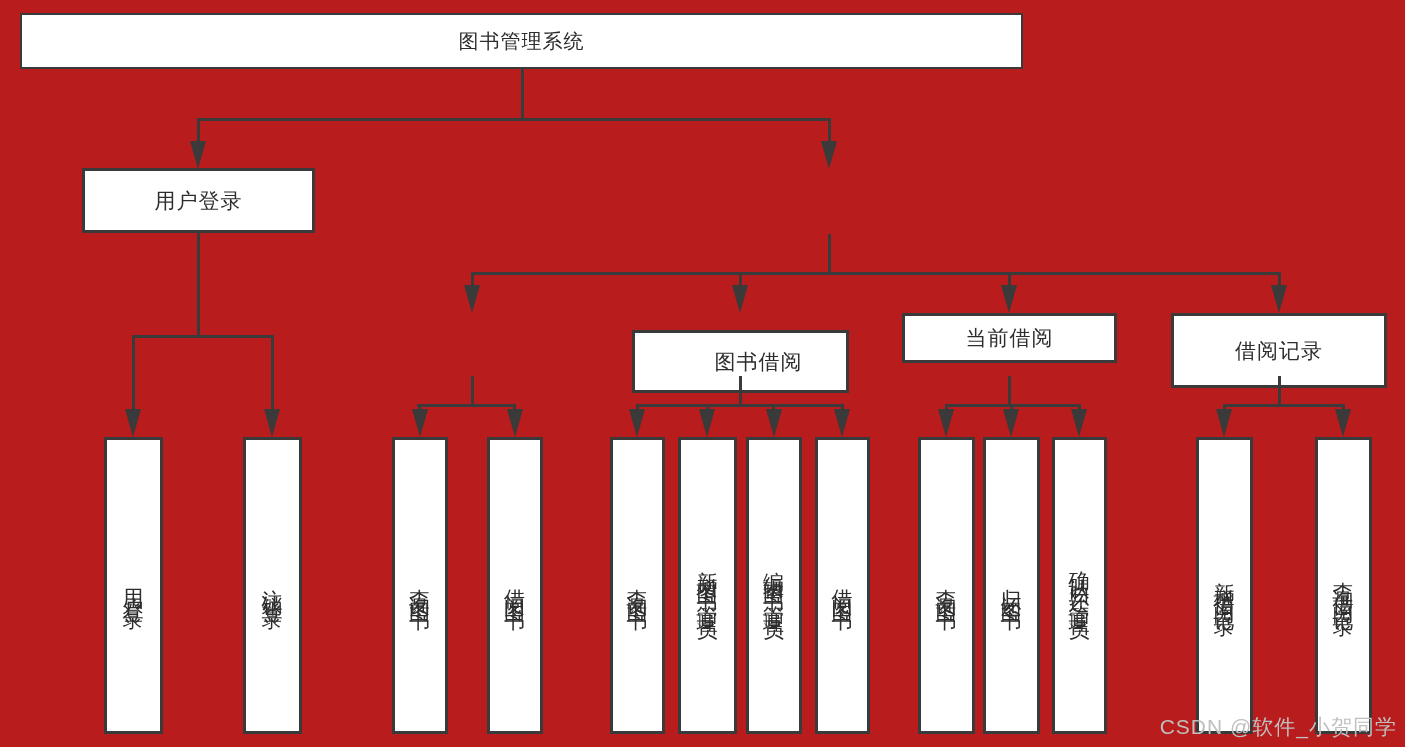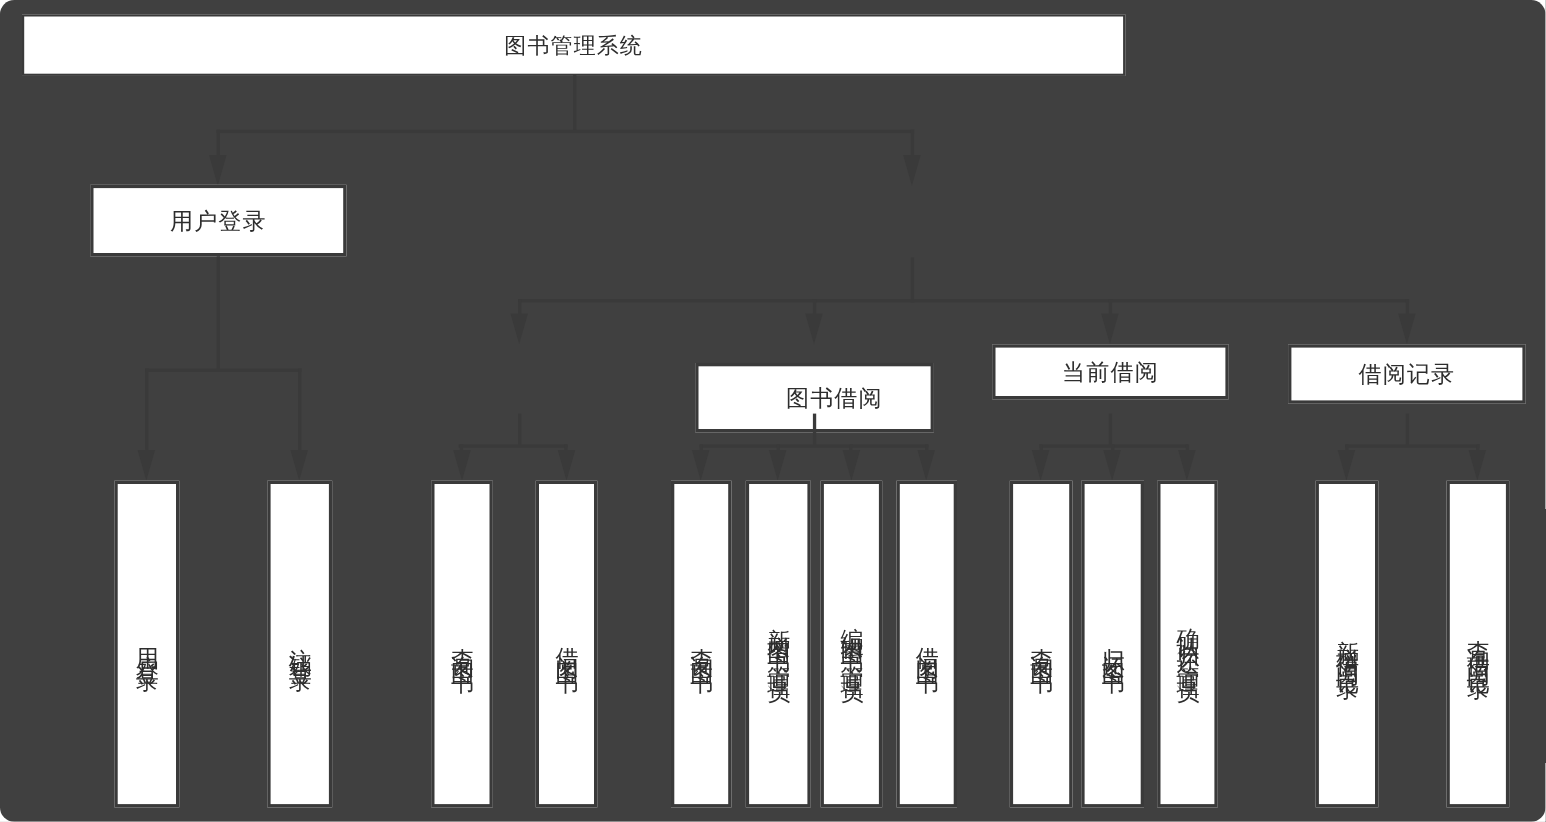--- a/index.html
+++ b/index.html
@@ -1,23 +1,22 @@
 <!DOCTYPE html>
 <html><head>
 <meta charset="utf-8">
 <title>Diagram</title>
 <style>
   html,body{margin:0;padding:0;background:#ffffff;}
   #stage{
     position:relative;
     width:1405px;height:747px;
-    background:#404040;
+    background:#b91c1c;
     font-family:"Liberation Sans","DejaVu Sans",sans-serif;
     overflow:hidden;
-    border-radius:13px;
   }
   .box{
     position:absolute;
     background:#ffffff;
     border:3px solid #3a3a3a;
     box-sizing:border-box;
     color:#2d2d2d;
     display:flex;align-items:center;justify-content:center;
   }
   .hbox{font-size:21px;letter-spacing:1px;}
@@ -83,21 +82,21 @@
   <div class="arrow" style="left:1001px;top:285px;"></div>
   <div class="line" style="left:1278px;top:272px;width:3px;height:14px;"></div>
   <div class="arrow" style="left:1271px;top:285px;"></div>
 
   <div class="box hbox" style="left:632px;top:330px;width:217px;height:63px;padding-left:36px;">
     <span>图书借阅</span>
   </div>
   <div class="box hbox" style="left:902px;top:313px;width:215px;height:50px;">
     <span>当前借阅</span>
   </div>
-  <div class="box hbox" style="left:1171px;top:313px;width:216px;height:54px;">
+  <div class="box hbox" style="left:1171px;top:313px;width:216px;height:75px;">
     <span>借阅记录</span>
   </div>
 
   <div class="line" style="left:471px;top:376px;width:3px;height:30px;"></div>
   <div class="line" style="left:417px;top:404px;width:99px;height:3px;"></div>
   <div class="line" style="left:418px;top:404px;width:3px;height:6px;"></div>
   <div class="arrow" style="left:412px;top:409px;"></div>
   <div class="line" style="left:513px;top:404px;width:3px;height:6px;"></div>
   <div class="arrow" style="left:507px;top:409px;"></div>
 
@@ -165,14 +164,15 @@
     <span>确认归还（管理员）</span>
   </div>
 
   <div class="box vbox" style="left:1196px;top:437px;width:57px;height:297px;">
     <span>新增借阅记录</span>
   </div>
   <div class="box vbox" style="left:1315px;top:437px;width:57px;height:297px;">
     <span>查询借阅记录</span>
   </div>
 
+  <div class="watermark">CSDN @软件_小贺同学</div>
 
 </div>
 
 </body></html>

